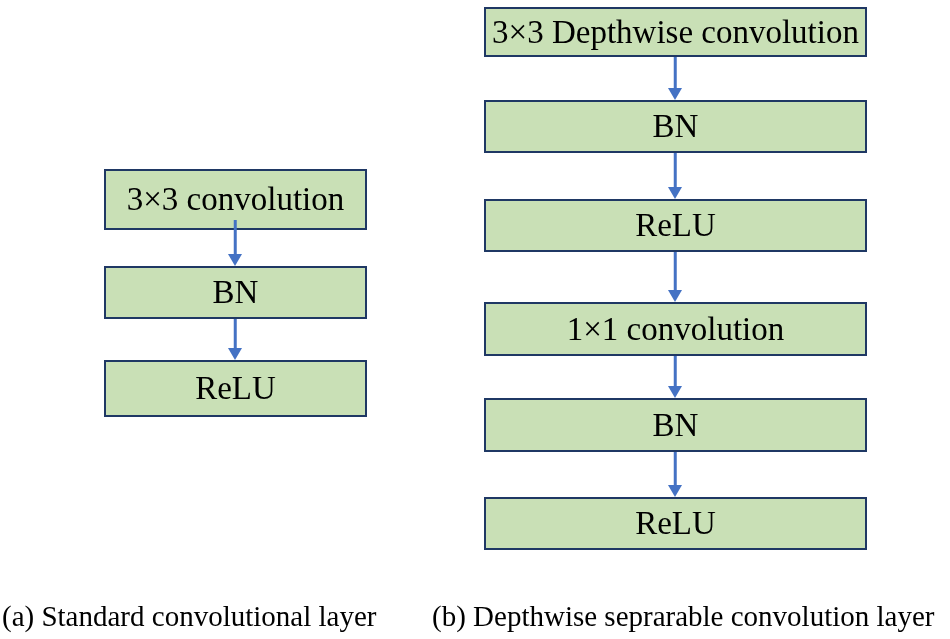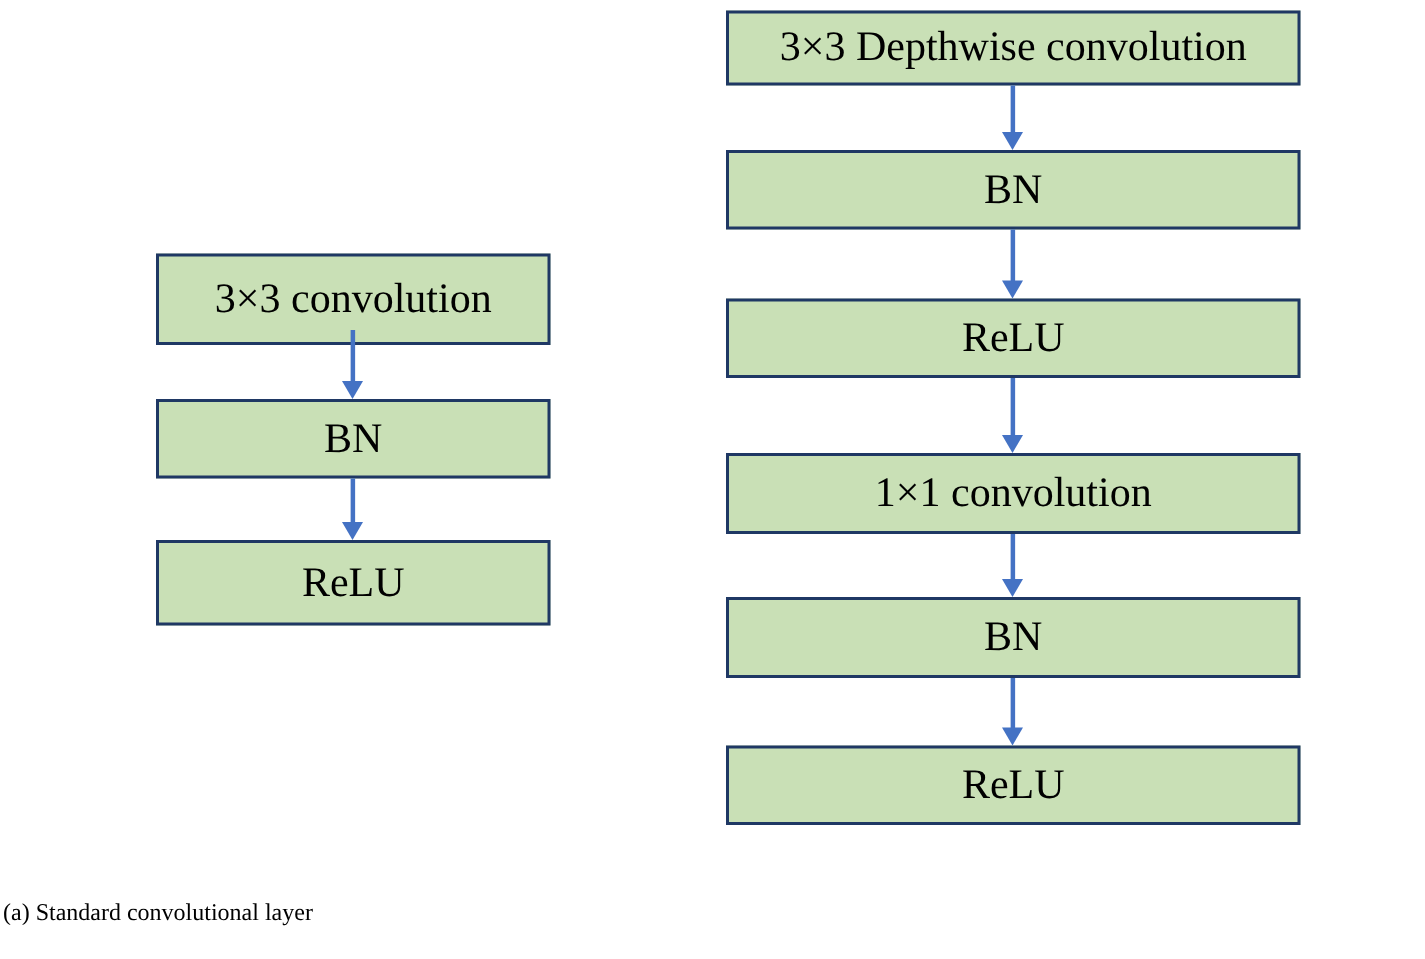--- a/index.html
+++ b/index.html
@@ -18,21 +18,21 @@
     overflow: hidden;
   }
   .box {
     position: absolute;
     box-sizing: border-box;
     background: var(--box-fill, #c9e0b6);
     border: 2.5px solid var(--box-border, #1f3864);
     display: flex;
     align-items: center;
     justify-content: center;
-    font-size: 28px;
+    font-size: 33px;
     line-height: 1;
     text-align: center;
     white-space: nowrap;
   }
   .arrow {
     position: absolute;
     width: 18px;
   }
   .arrow .shaft {
     position: absolute;
@@ -49,21 +49,21 @@
     transform: translateX(-50%);
     bottom: 0;
     width: 0;
     height: 0;
     border-left: 7px solid transparent;
     border-right: 7px solid transparent;
     border-top: 12px solid var(--arrow, #4472c4);
   }
   .caption {
     position: absolute;
-    font-size: 16px;
+    font-size: 29px;
     line-height: 1.2;
     white-space: nowrap;
     text-align: center;
   }
 </style>
 </head>
 <body>
 
 <div class="figure">
 
@@ -119,14 +119,15 @@
     <div class="arrow" style="left:666px; top:452px; height:45px;">
       <i class="shaft"></i>
       <i class="head"></i>
     </div>
 
     <div class="box" style="left:484px; top:497px; width:383px; height:53px;">ReLU</div>
   </div>
 
   <div class="caption" style="left:2px; top:599px;">(a) Standard convolutional layer</div>
 
+  <div class="caption" style="left:432px; top:599px;">(b) Depthwise seprarable convolution layer</div>
 
 </div>
 
 </body></html>

